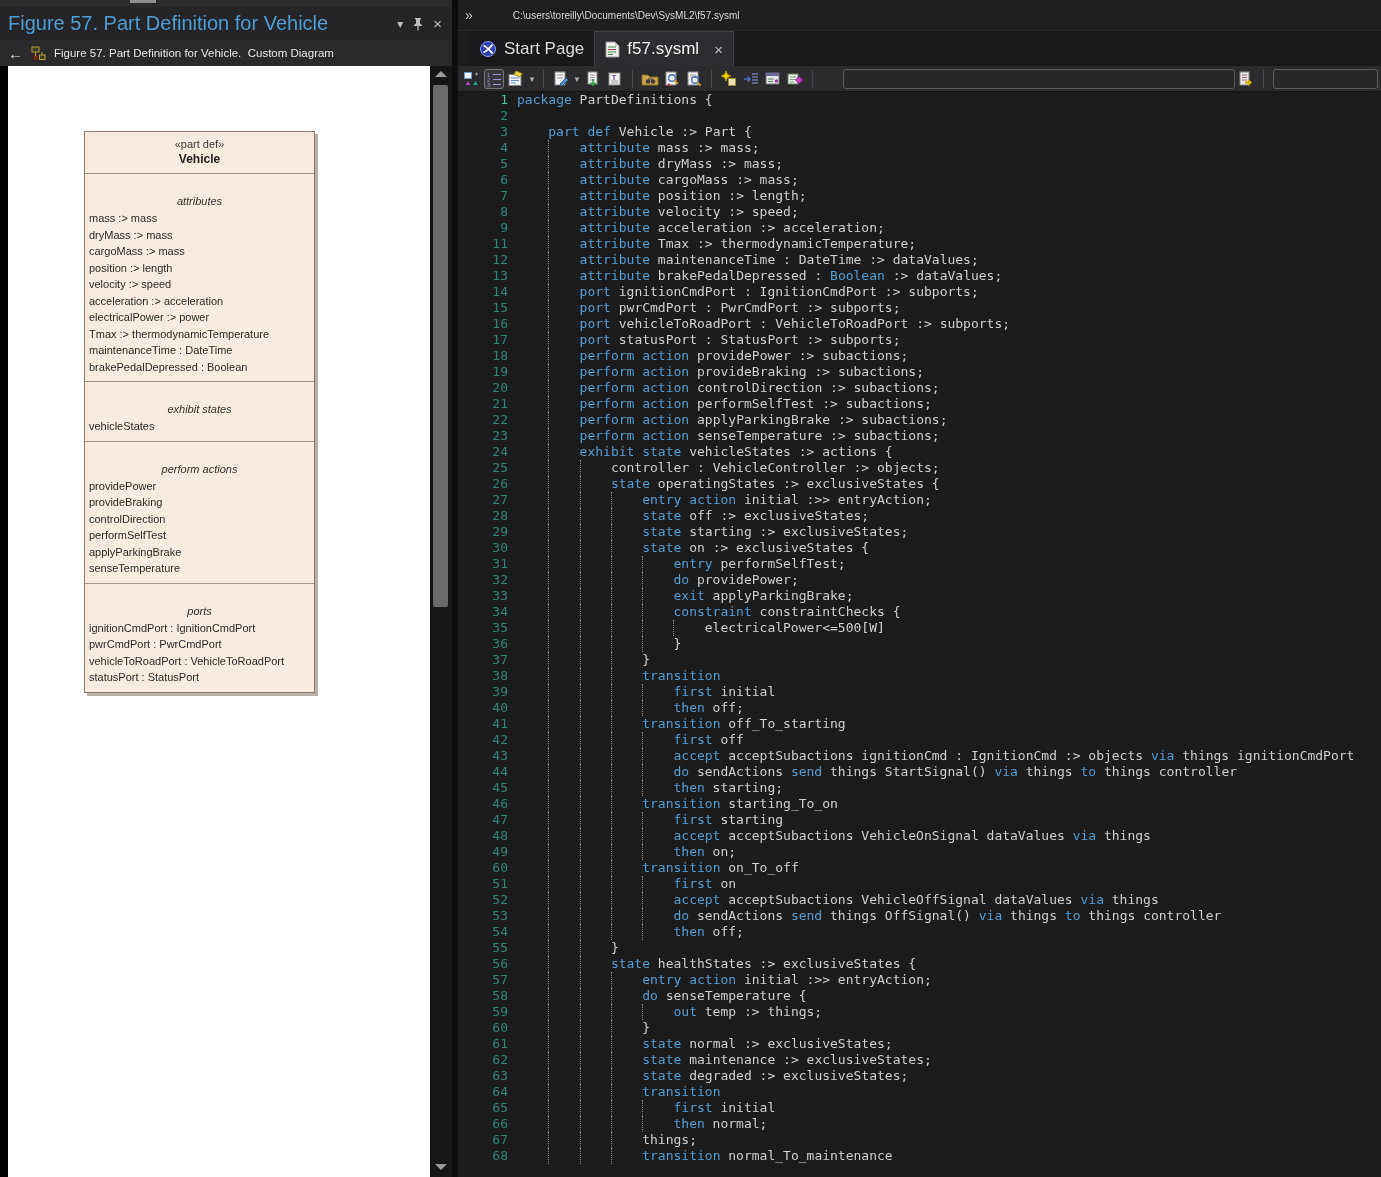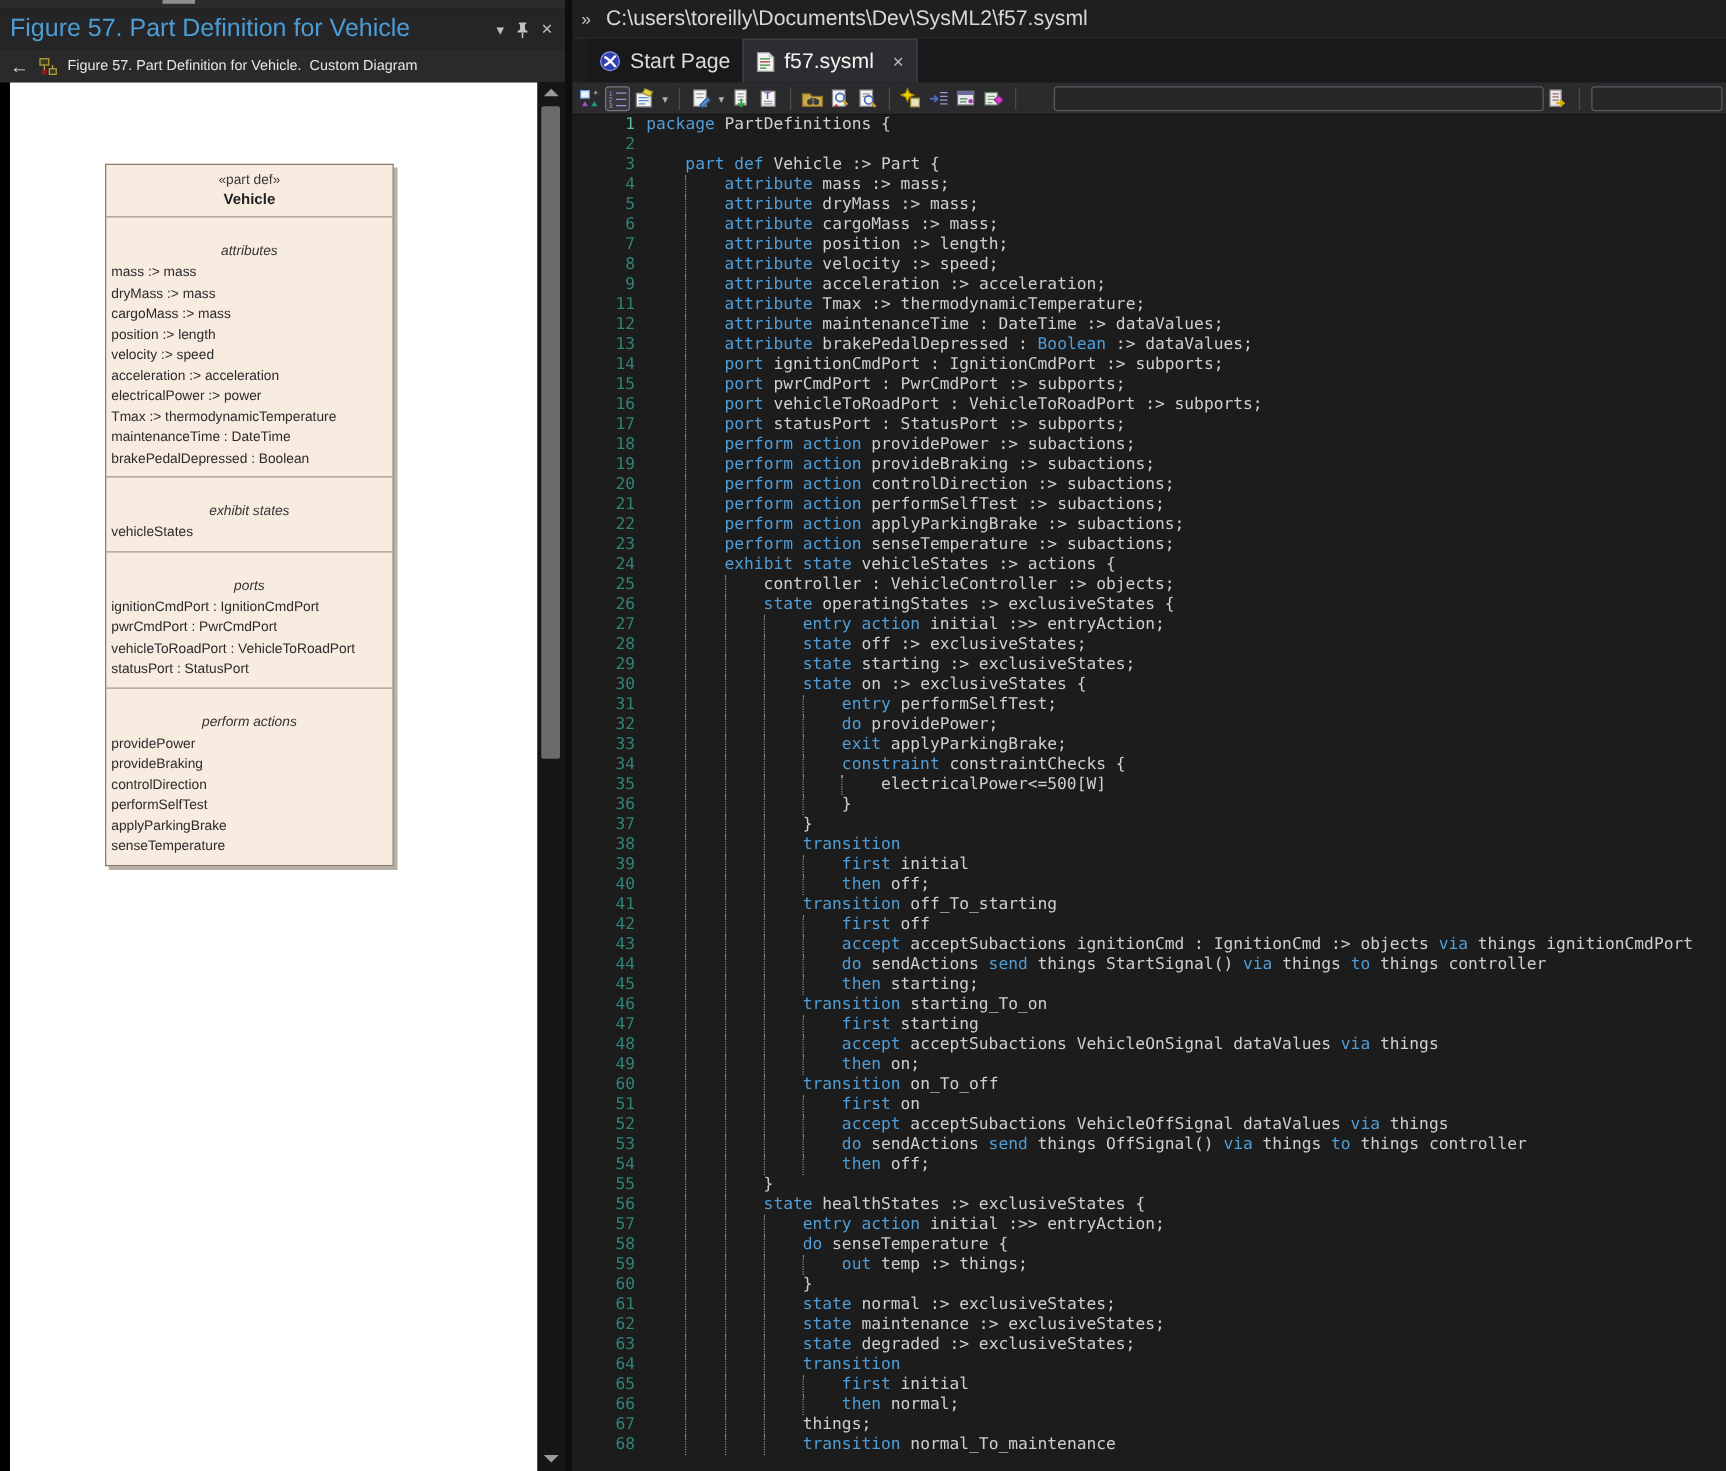--- a/index.html
+++ b/index.html
@@ -44,21 +44,21 @@
   .sb-down{position:absolute;left:5px;top:1098px;width:0;height:0;
            border-left:6px solid transparent;border-right:6px solid transparent;border-top:6px solid #9a9a9a;}
 
   .splitter{position:absolute;left:452px;top:0;width:6px;height:1177px;background:#0e0e0e;}
 
   
   .right-panel{position:absolute;left:458px;top:0;width:923px;height:1177px;background:#1c1c1c;}
   .path-bar{position:absolute;left:0;top:0;width:100%;height:31px;background:#1f1f22;
             display:flex;align-items:center;border-bottom:1px solid #2a2a2a;box-sizing:border-box;}
   .path-chevron{color:#c8c8c8;font-size:14px;margin:0 12px 0 7px;}
-  .path-text{color:#d8d8d8;font-size:17px;white-space:pre;}
+  .path-text{color:#d8d8d8;font-size:10px;white-space:pre;margin-left:28px;}
 
   .tab-bar{position:absolute;left:11px;top:31px;width:100%;height:35px;background:#19191b;display:flex;align-items:stretch;}
   .tab{display:flex;align-items:center;padding:0 10px;gap:7px;color:#dcdcdc;font-size:17px;white-space:nowrap;}
   .tab.active{background:#2d2d31;border:1px solid #3f3f44;border-bottom:none;color:#f2f2f2;}
   .tab-close{color:#bdbdbd;font-size:15px;margin-left:8px;}
 
   .toolbar{position:absolute;left:0;top:66px;width:100%;height:26px;background:#2b2b2e;
            display:flex;align-items:center;padding-left:3px;box-sizing:border-box;border-bottom:1px solid #151515;}
   .tbi{width:20px;height:20px;margin:0 1px;display:flex;align-items:center;justify-content:center;border-radius:3px;}
   .tbi.pressed{border:1px solid #77777c;background:#37373c;box-sizing:border-box;}
@@ -137,34 +137,34 @@
               <div class="comp-item">electricalPower :&gt; power</div>
               <div class="comp-item">Tmax :&gt; thermodynamicTemperature</div>
               <div class="comp-item">maintenanceTime : DateTime</div>
               <div class="comp-item">brakePedalDepressed : Boolean</div>
             </div>
             <div class="comp">
               <div class="comp-label">exhibit states</div>
               <div class="comp-item">vehicleStates</div>
             </div>
             <div class="comp">
-              <div class="comp-label">ports</div>
-              <div class="comp-item">ignitionCmdPort : IgnitionCmdPort</div>
-              <div class="comp-item">pwrCmdPort : PwrCmdPort</div>
-              <div class="comp-item">vehicleToRoadPort : VehicleToRoadPort</div>
-              <div class="comp-item">statusPort : StatusPort</div>
-            </div>
-            <div class="comp">
               <div class="comp-label">perform actions</div>
               <div class="comp-item">providePower</div>
               <div class="comp-item">provideBraking</div>
               <div class="comp-item">controlDirection</div>
               <div class="comp-item">performSelfTest</div>
               <div class="comp-item">applyParkingBrake</div>
               <div class="comp-item">senseTemperature</div>
+            </div>
+            <div class="comp">
+              <div class="comp-label">ports</div>
+              <div class="comp-item">ignitionCmdPort : IgnitionCmdPort</div>
+              <div class="comp-item">pwrCmdPort : PwrCmdPort</div>
+              <div class="comp-item">vehicleToRoadPort : VehicleToRoadPort</div>
+              <div class="comp-item">statusPort : StatusPort</div>
             </div>
           </div>
       </div>
     </div>
 
     <div class="v-scrollbar">
       <div class="sb-up"></div>
       <div class="sb-thumb"></div>
       <div class="sb-down"></div>
     </div>

